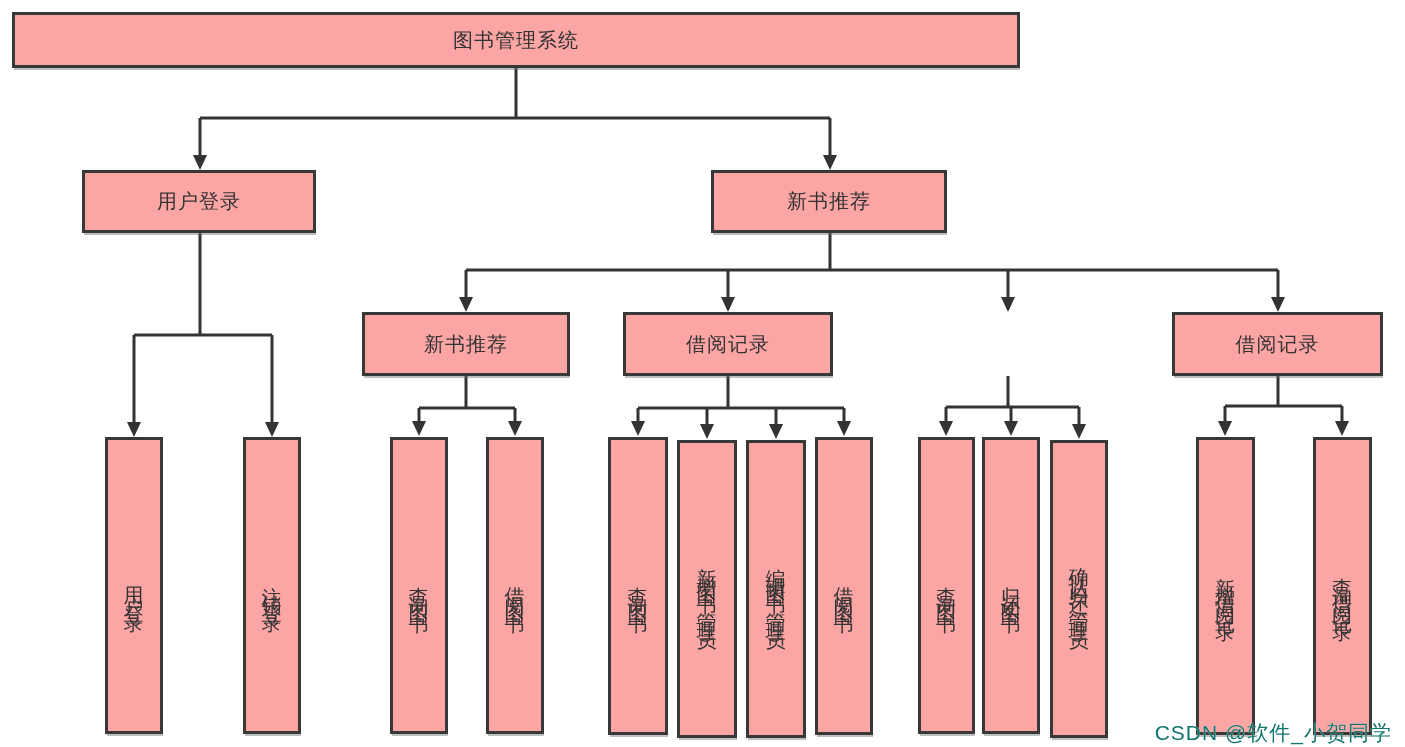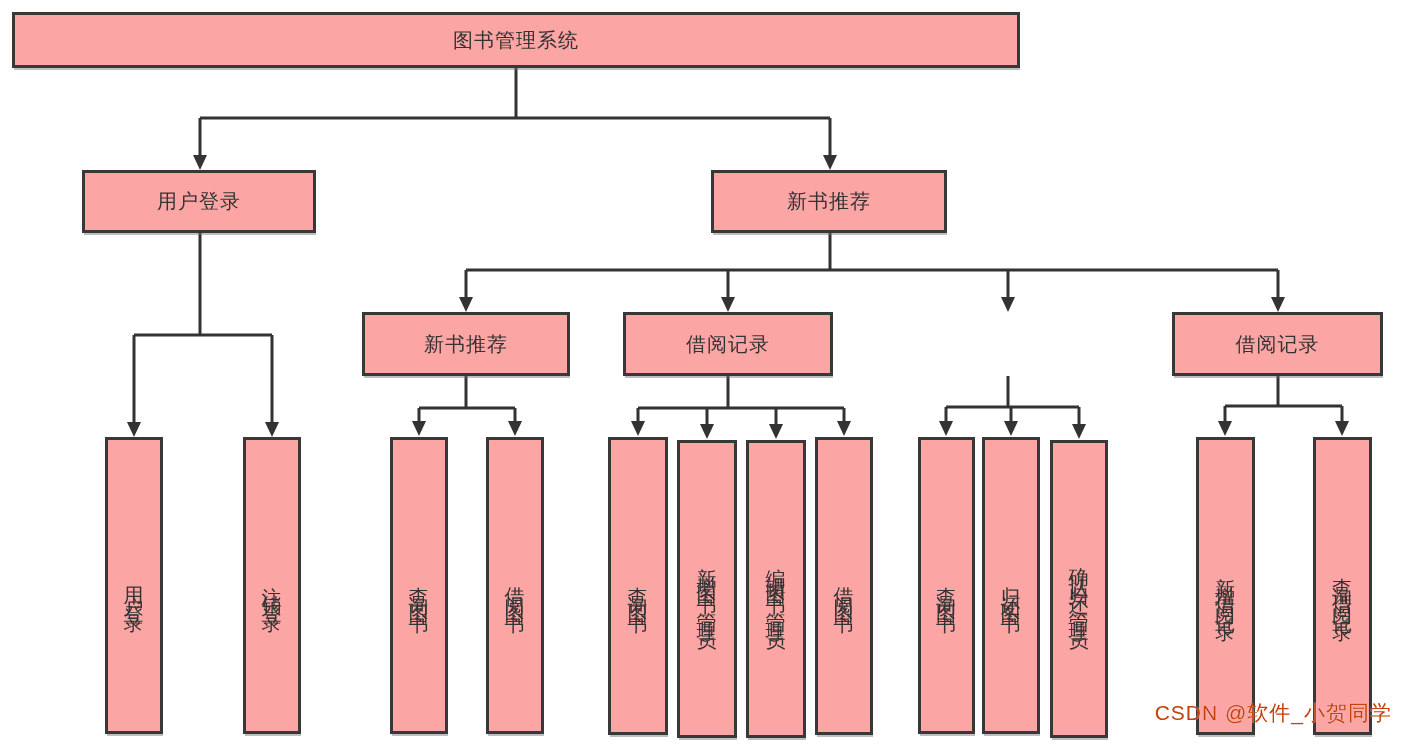--- a/index.html
+++ b/index.html
@@ -35,24 +35,24 @@
     writing-mode: vertical-rl;
     text-orientation: mixed;
     letter-spacing: 9px;
     font-size: 20px;
     line-height: 1;
     padding-top: 6px;
   }
   .watermark {
     position: absolute;
     right: 13px;
-    bottom: 20px;
+    bottom: 0;
     font-size: 21px;
     letter-spacing: 1px;
-    color: #c2410c;
+    color: #0f766e;
     text-shadow: 0 0 1px rgba(255,255,255,0.8);
     white-space: nowrap;
     margin-left: 16px;
   }
 </style>
 </head>
 <body>
 
 <div class="canvas">
 

